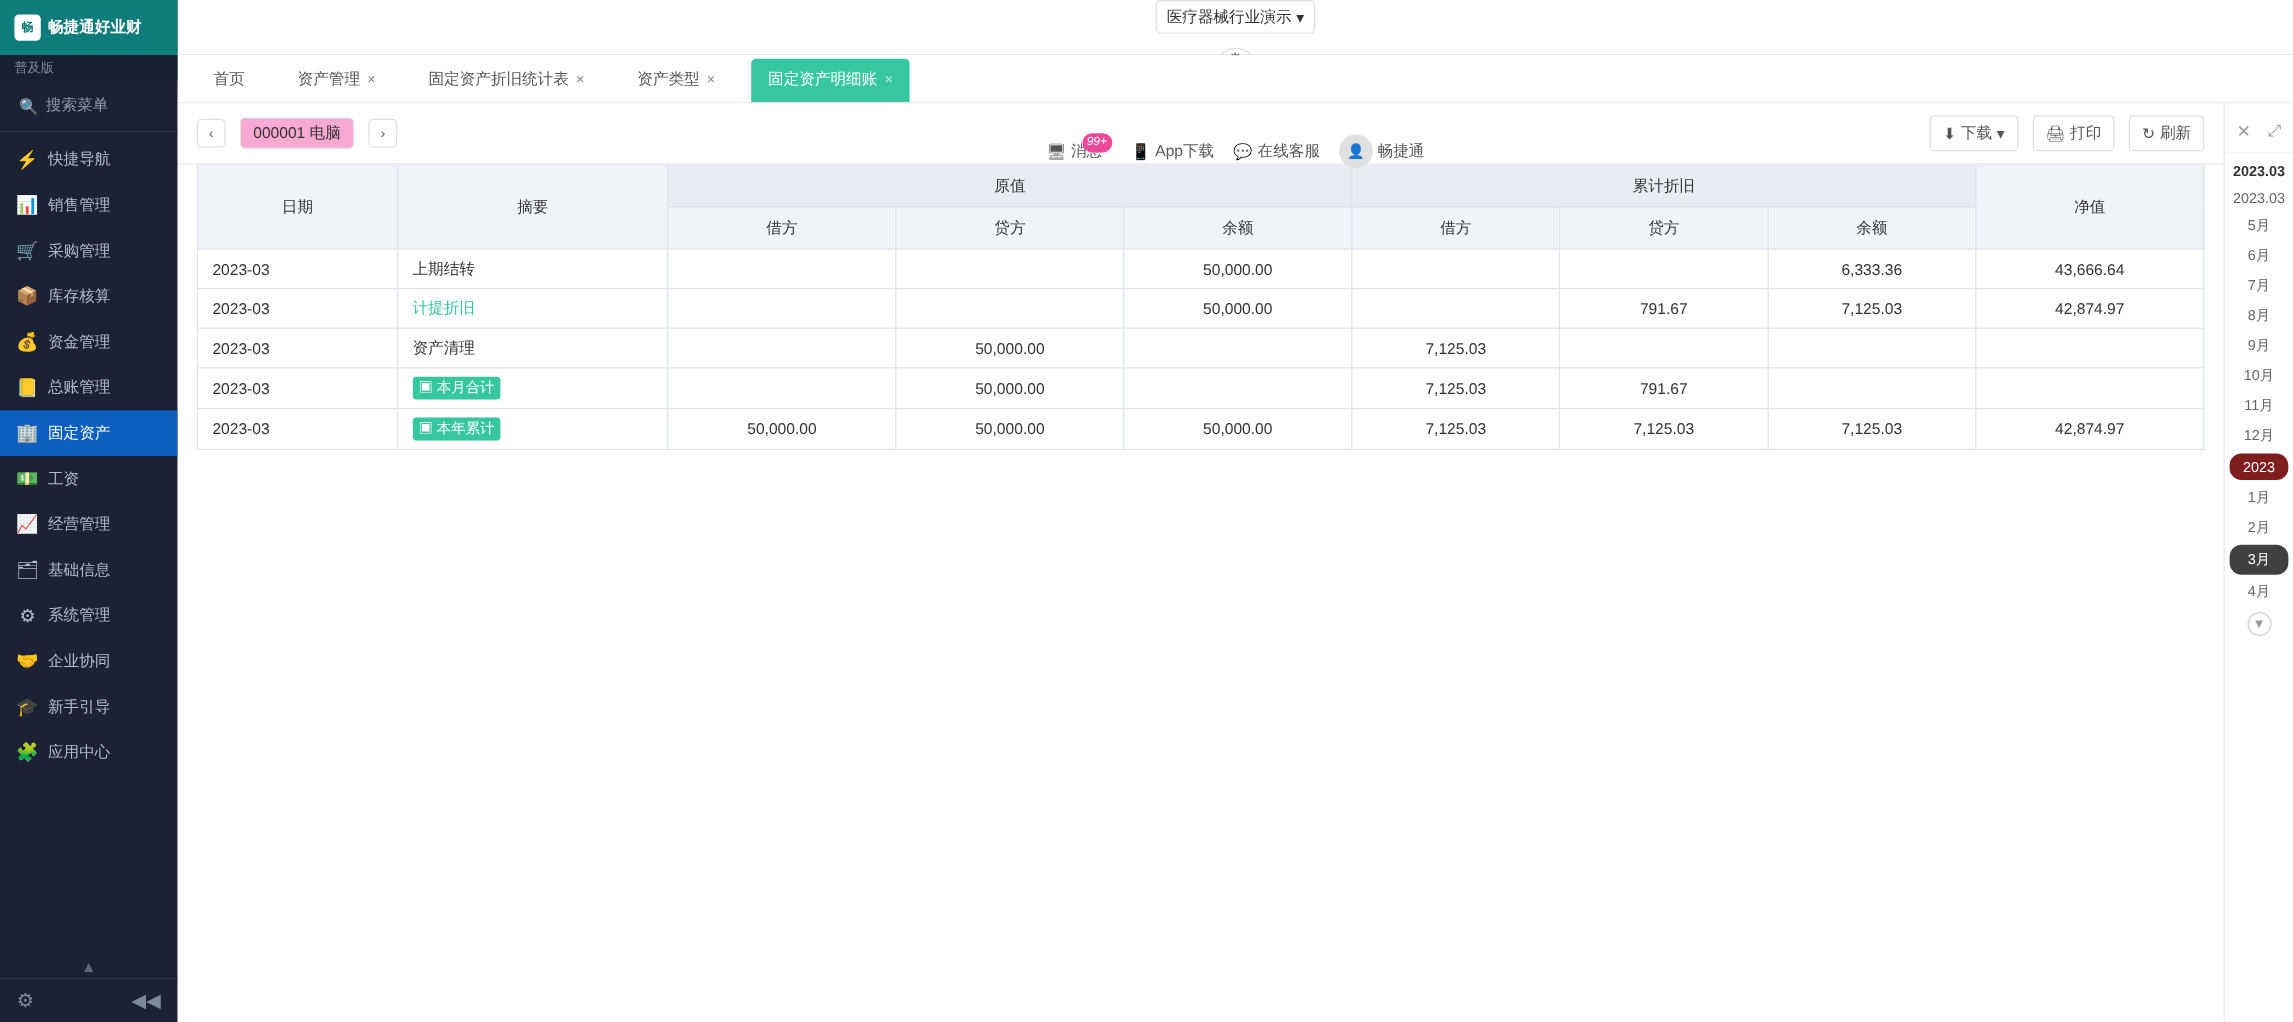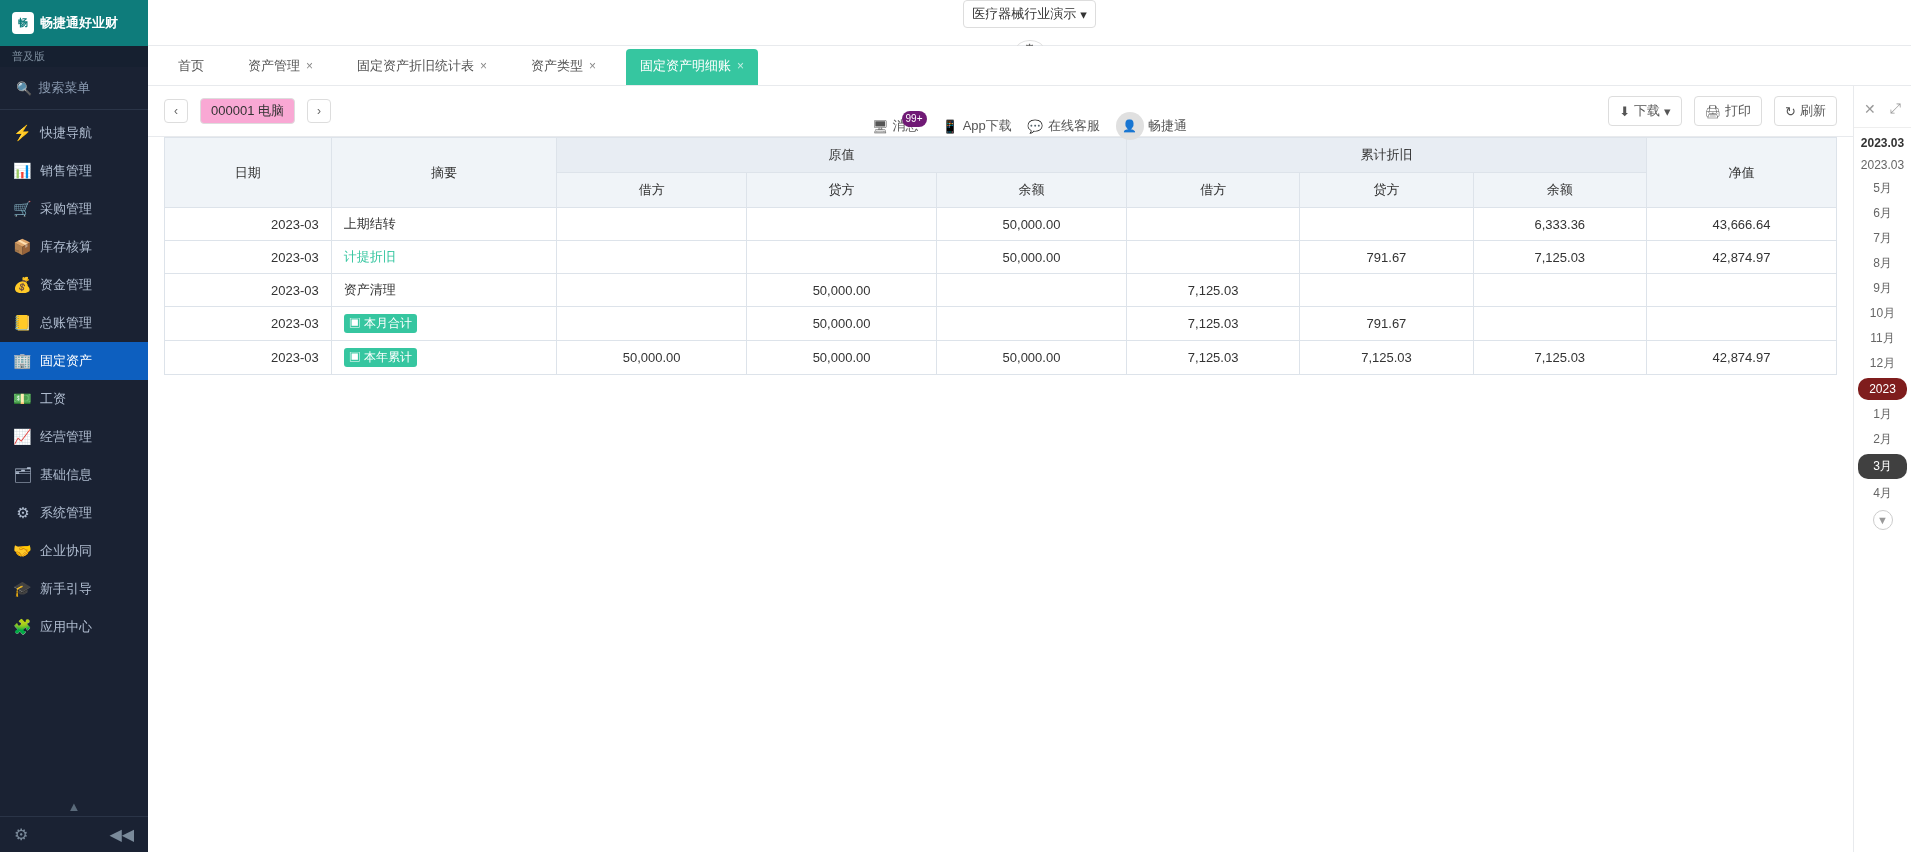--- a/index.html
+++ b/index.html
@@ -138,30 +138,31 @@
     .topbar-spacer { flex: 1; }
     .topbar-actions {
       display: flex; align-items: center; gap: 16px;
     }
     .topbar-action-item {
       display: flex; align-items: center; gap: 4px;
       color: #555; font-size: 13px; cursor: pointer;
       position: relative;
     }
     .badge {
-      background: #701a75;
+      background: #ec4899;
       color: white;
       font-size: 10px;
       padding: 0 4px;
       border-radius: 8px;
       position: absolute;
       top: -6px; right: -8px;
       min-width: 16px;
       text-align: center;
       line-height: 16px;
+      font-style: italic;
     }
     .topbar-avatar {
       width: 28px; height: 28px;
       border-radius: 50%;
       background: #e0e0e0;
       display: flex; align-items: center; justify-content: center;
       color: #666; font-size: 12px;
     }
 
     
@@ -270,21 +271,21 @@
       border: 1px solid #dde3ea;
       padding: 8px 12px;
       text-align: center;
       color: #333;
       font-weight: 500;
       white-space: nowrap;
     }
     tbody tr td {
       border: 1px solid #dde3ea;
       padding: 7px 12px;
-      text-align: right;
+      text-align: left;
       color: #333;
       background: white;
     }
     .td-left { text-align: left; }
     .td-right { text-align: center; }
     .cell-green { color: #36c6a0; font-weight: 500; }
     .month-badge {
       display: inline-flex; align-items: center; gap: 3px;
       background: #36c6a0;
       color: white;

